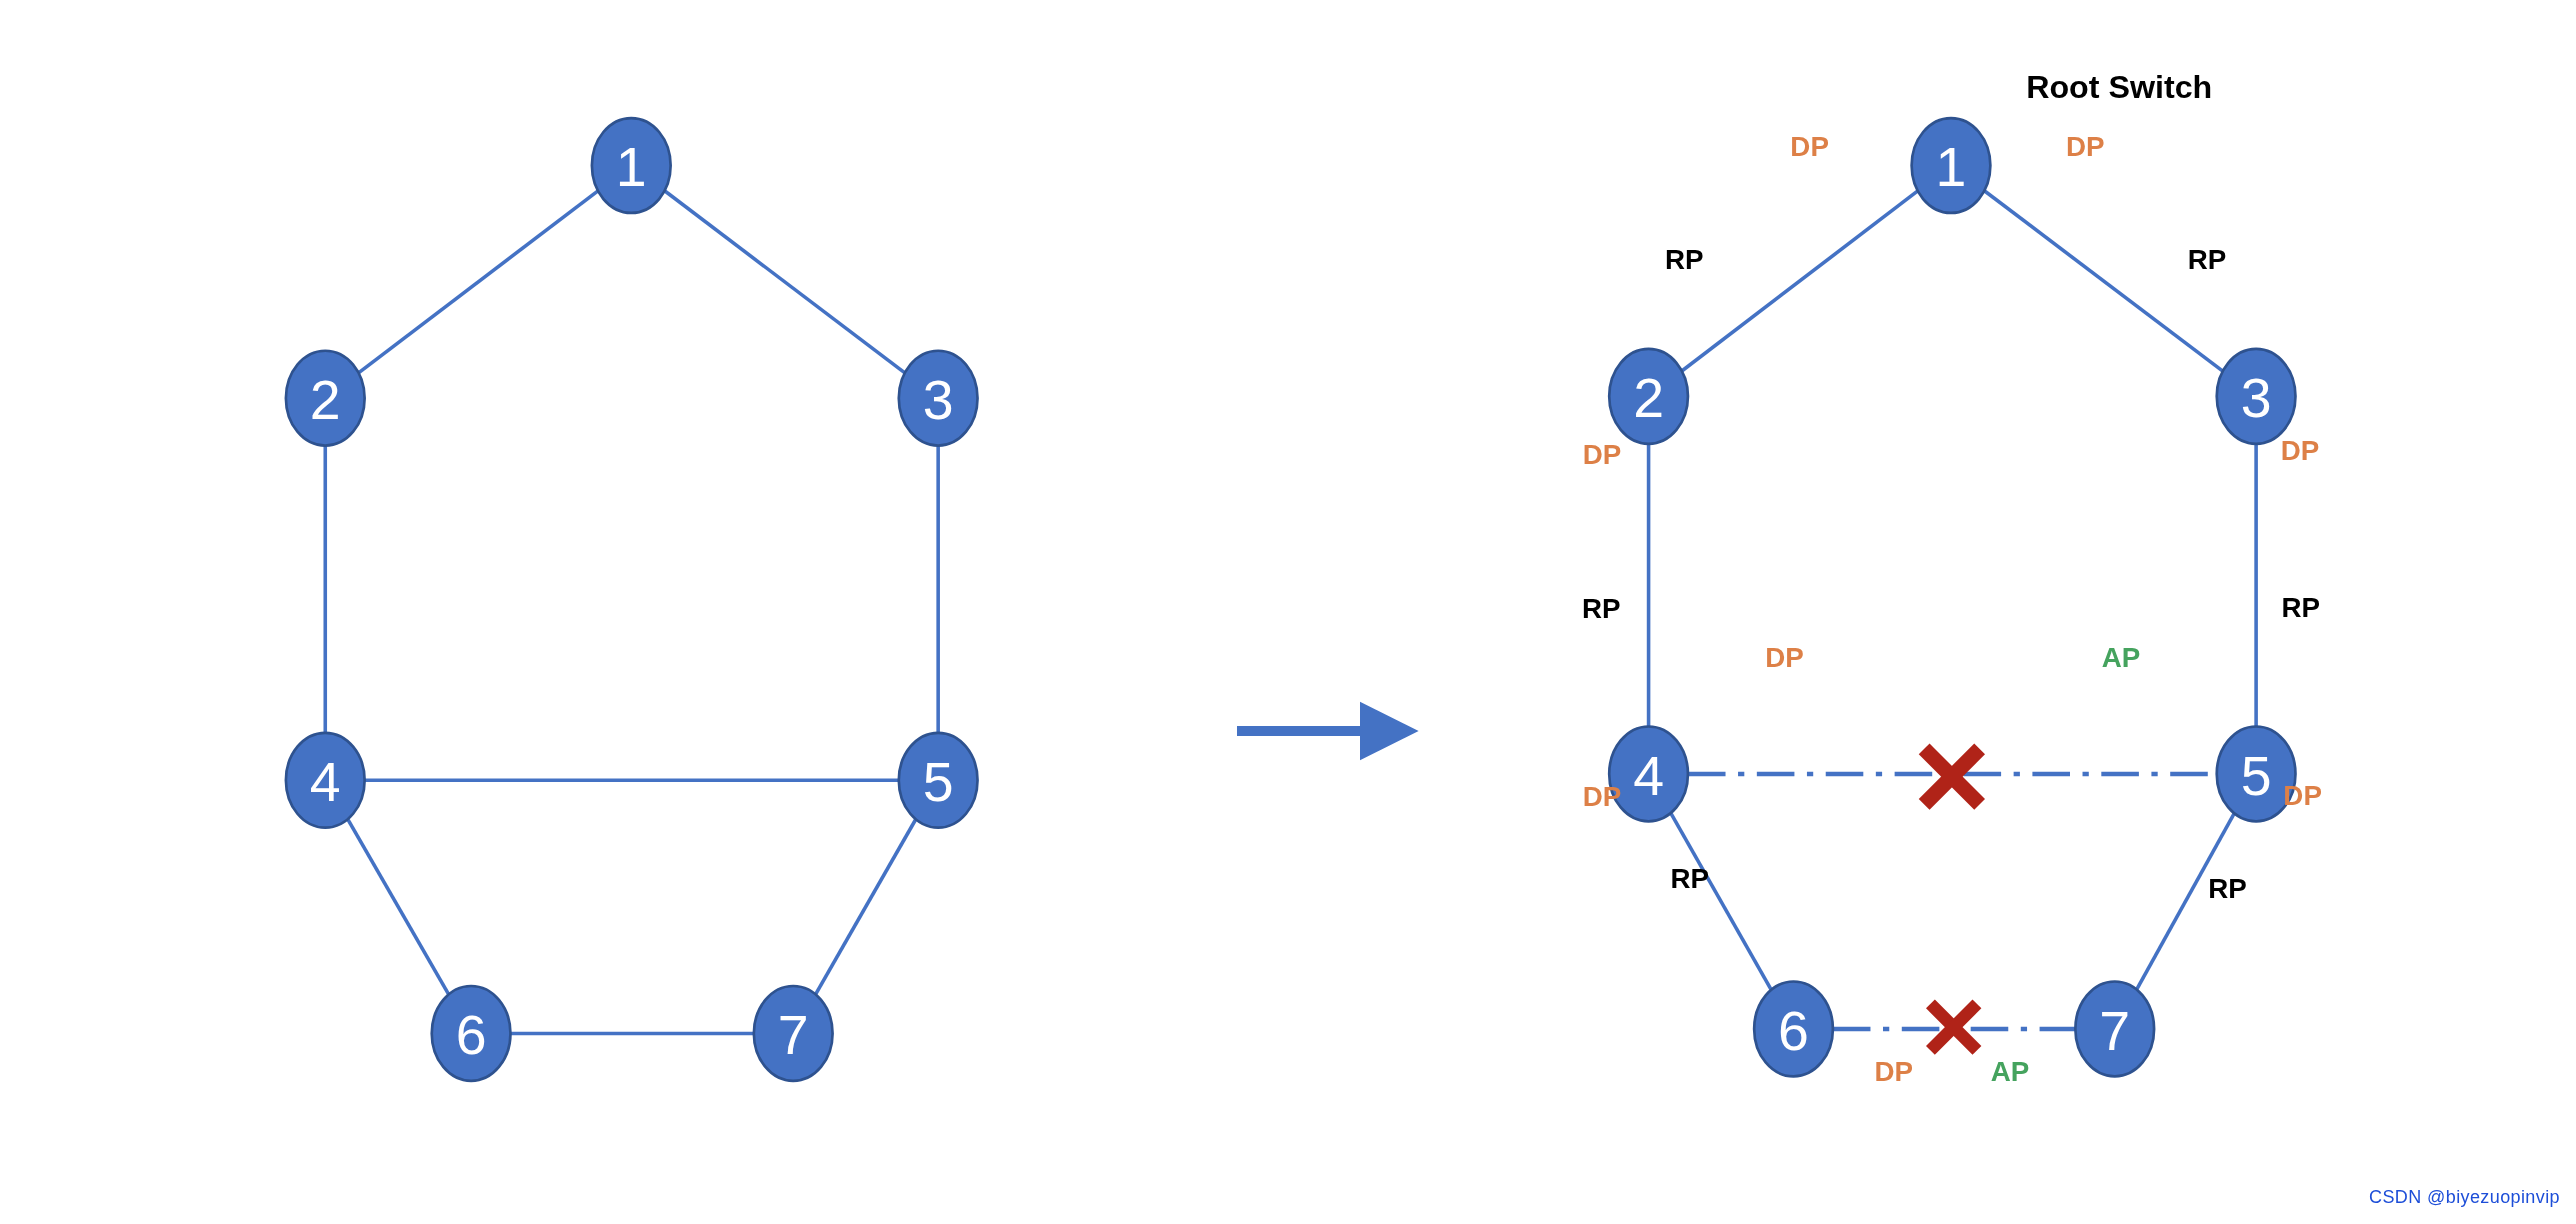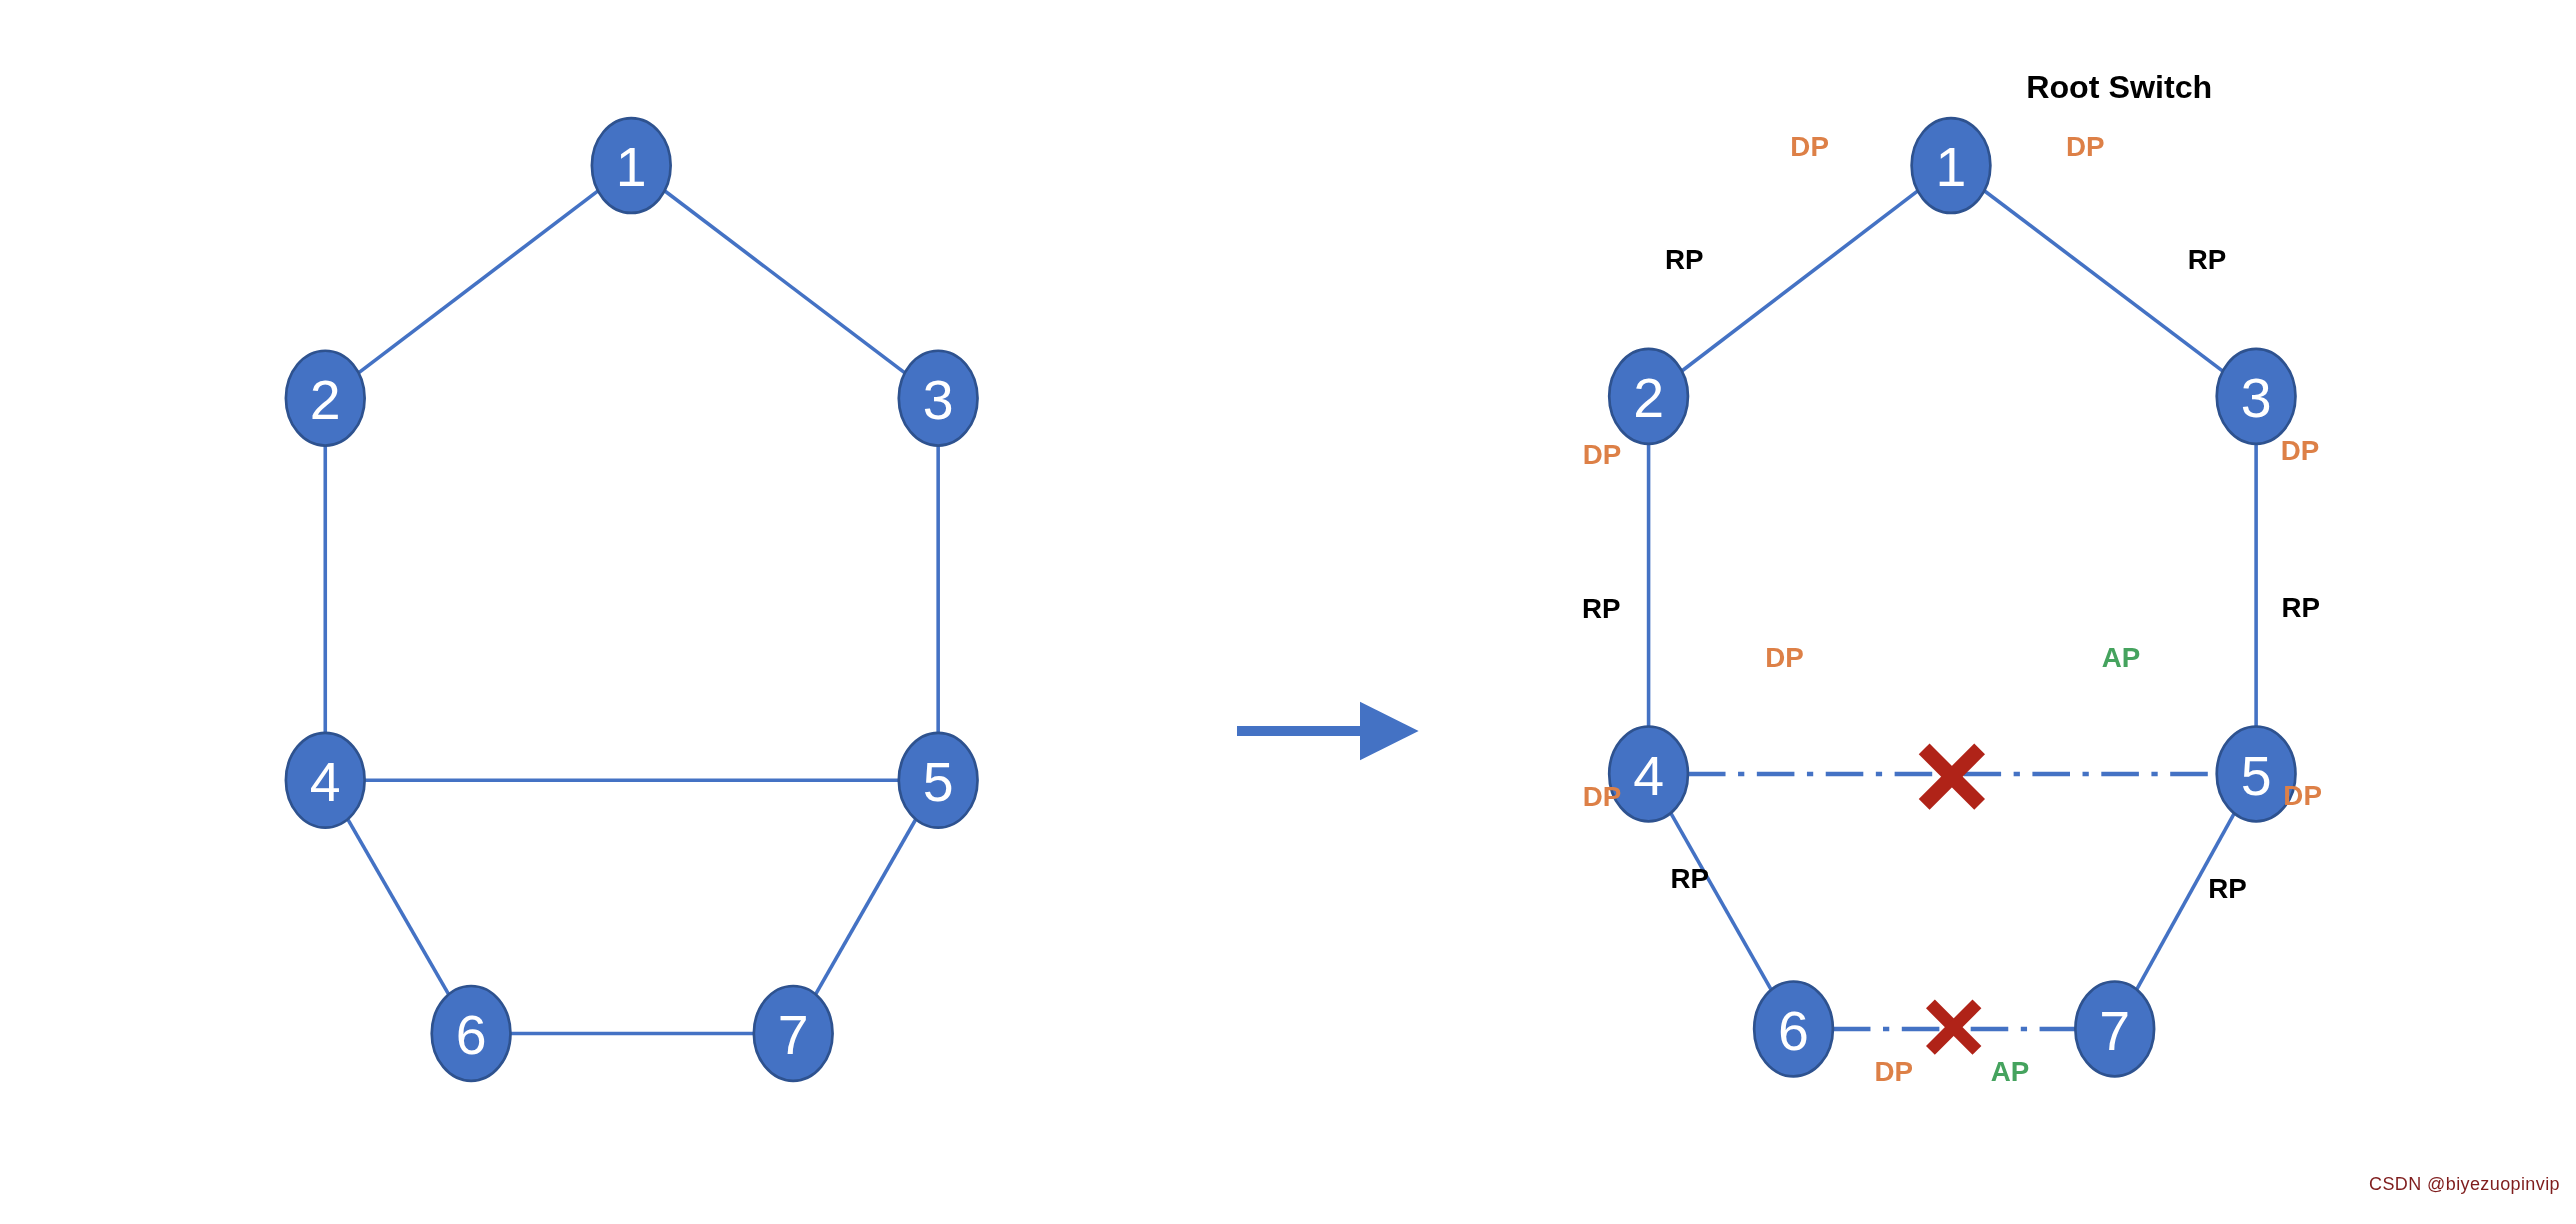--- a/index.html
+++ b/index.html
@@ -55,24 +55,24 @@
     font-family: "Liberation Sans", sans-serif;
     font-size: 36px;
     font-weight: bold;
     fill: #000000;
     text-anchor: middle;
     dominant-baseline: central;
   }
   .watermark {
     position: absolute;
     right: 16px;
-    bottom: 29px;
+    bottom: 16px;
     font-family: "Liberation Sans", sans-serif;
     font-size: 18px;
-    color: #7f1d1d;
+    color: #1d4ed8;
     letter-spacing: 0.4px;
     user-select: none;
   }
 </style>
 </head>
 <body>
 
 <div id="stage">
   <svg id="canvas" viewBox="0 0 2878 1368">
     <defs>

